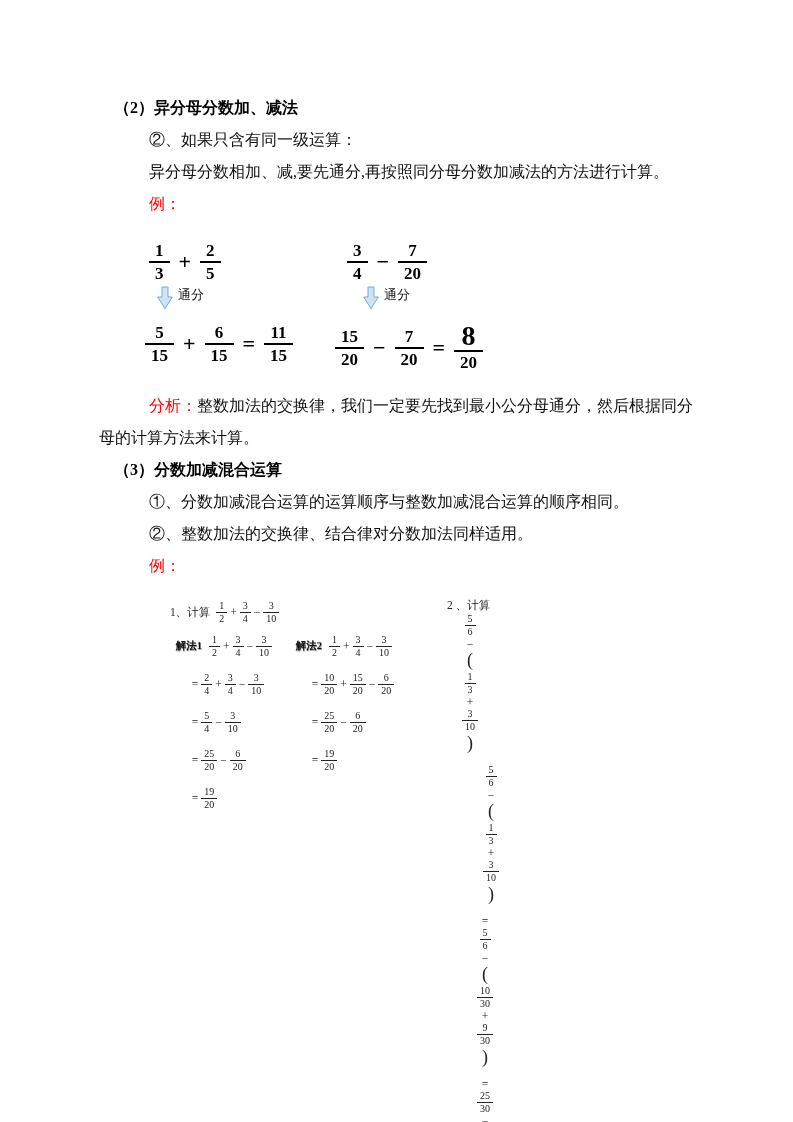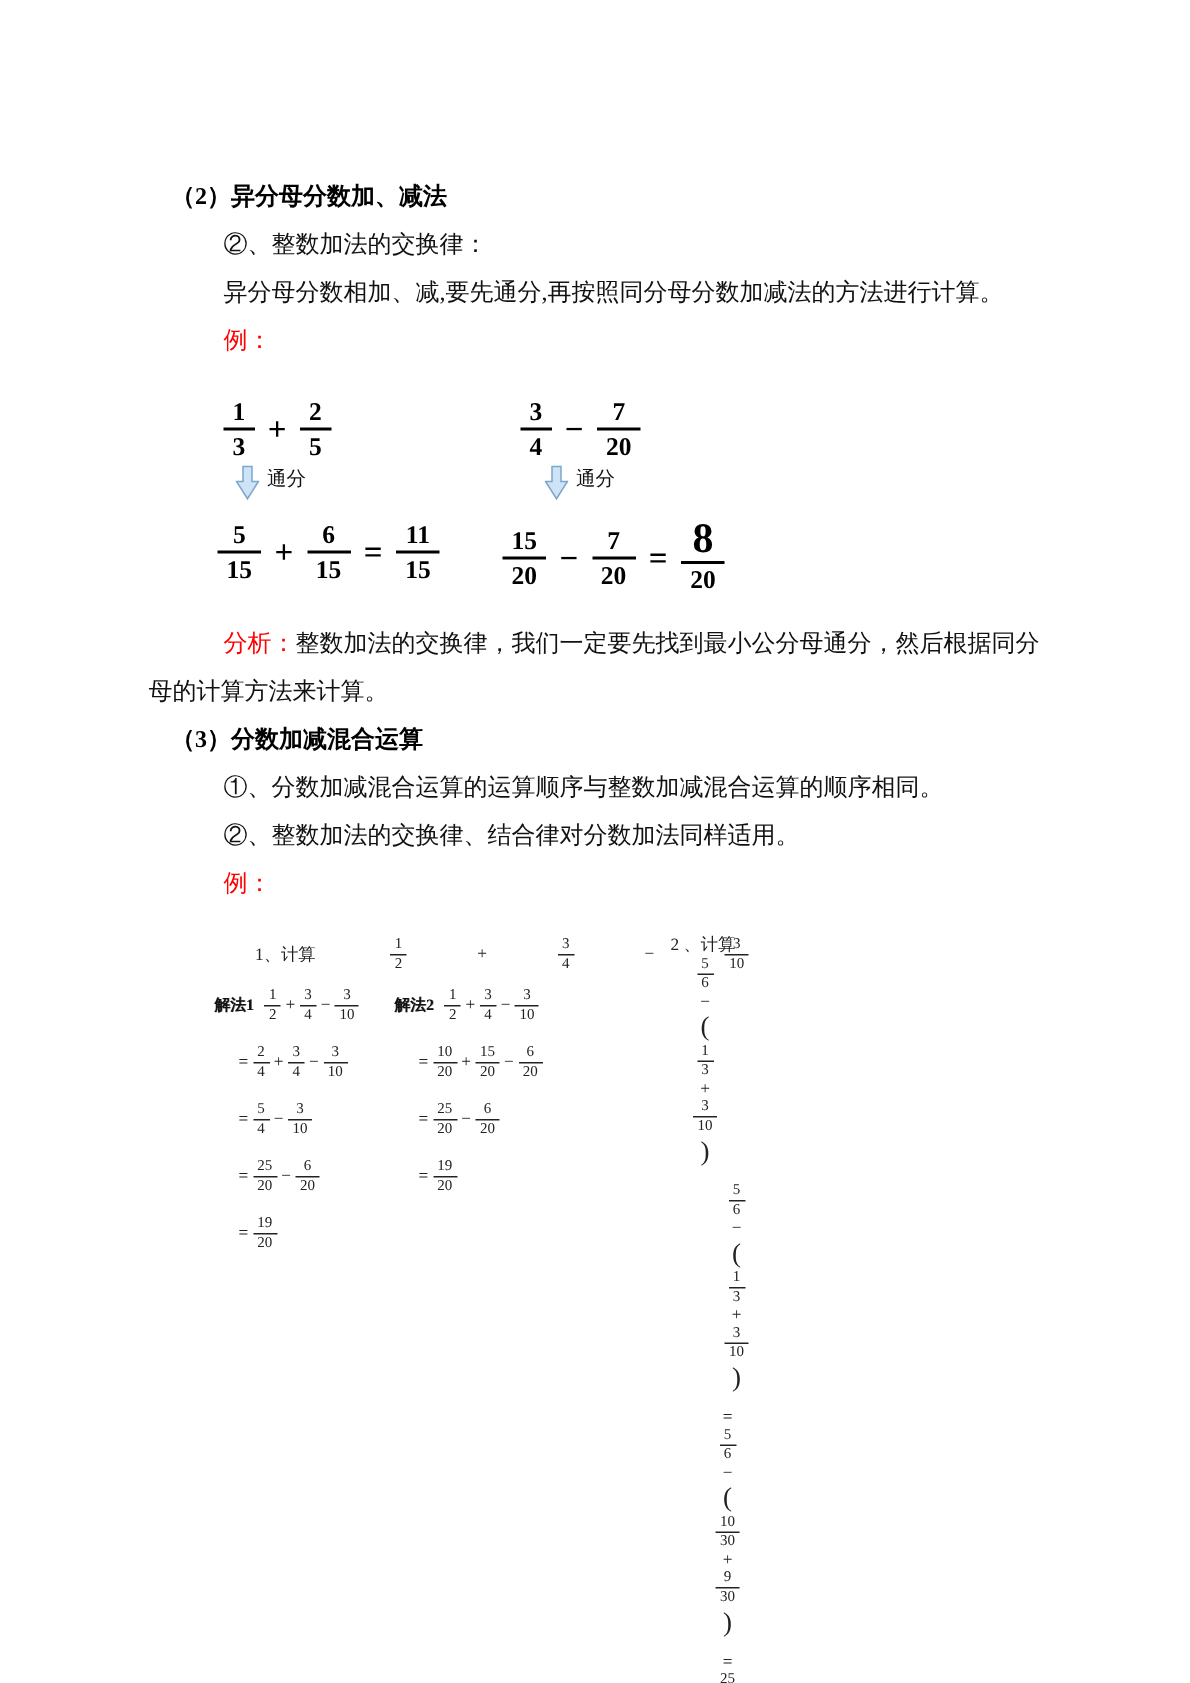--- a/index.html
+++ b/index.html
@@ -9,21 +9,21 @@
     font-family:"Liberation Serif", serif;
     color:#000000;
   }
   .page { padding:92px 99px 0 99px; }
 
   .para { font-size:16px; line-height:32px; color:#111; }
   .indent { text-indent:50px; }
   .red { color:#ff0000; }
 
   .heading { font-size:16px; font-weight:bold; line-height:32px; padding-left:15px; }
-  .heading2 { margin-top:24px; }
+  .heading2 { margin-top:0; }
   .heading3 { }
 
   
   .math-display { position:relative; height:160px; }
   .mexpr {
     position:absolute; display:flex; align-items:center;
     font-weight:bold; color:#000;
   }
   .mexpr .frac { display:inline-flex; flex-direction:column; align-items:center; margin:0 3px; }
   .mexpr .frac .num { font-size:17px; line-height:21px; padding:0 6px; }
@@ -38,22 +38,22 @@
   
   .examples { display:flex; margin-top:16px; color:#222; }
   .ex-line { display:flex; align-items:center; min-height:28px; margin-bottom:10px; }
   .examples .frac { display:inline-flex; flex-direction:column; align-items:center; margin:0 2px; }
   .examples .frac .num { font-size:10px; line-height:12px; padding:0 3px; }
   .examples .frac .den { font-size:10px; line-height:12px; padding:0 3px; border-top:1px solid #222; }
   .examples .mtx { font-size:11.5px; margin:0 1px; white-space:pre; }
   .examples .mtx.paren { font-size:18px; font-weight:normal; }
 
   .ex-left { width:330px; padding-left:44px; }
-  .ex-left .ex-header { padding-left:26px; margin-bottom:6px;gap:44px; }
-  .ex-solutions { display:flex; }
+  .ex-left .ex-header { padding-left:26px; margin-bottom:6px; }
+  .ex-solutions { display:flex;justify-content:center; }
   .ex-sol-1 { width:120px; }
   .ex-sol .step { padding-left:15px; }
   .sol-label {
     font-weight:bold; font-size:10.5px; color:#111; margin-right:5px;
     white-space:nowrap; text-shadow:0.5px 0.5px 0 #999;
   }
   .tokens { display:inline-flex; align-items:center; }
 
   .ex-right { margin-left:10px; }
   .ex-right .ex-line { padding-left:30px;flex-direction:column; }
@@ -61,21 +61,21 @@
   .ex-right .ex-first { padding-left:42px; }
 </style>
 </head>
 <body>
 
 <div class="page">
 
 
   <h3 class="heading heading2">（2）异分母分数加、减法</h3>
 
-  <p class="para indent">②、整数加法的交换律：</p>
+  <p class="para indent">②、如果只含有同一级运算：</p>
   <p class="para indent">异分母分数相加、减,要先通分,再按照同分母分数加减法的方法进行计算。</p>
   <p class="para indent red">例：</p>
 
   <div class="math-display">
     <div class="mexpr" style="left:47px; top:20px;">
         <span class="frac">
           <span class="num">1</span>
           <span class="den">3</span>
         </span>
         <span class="mtx op">+</span>

